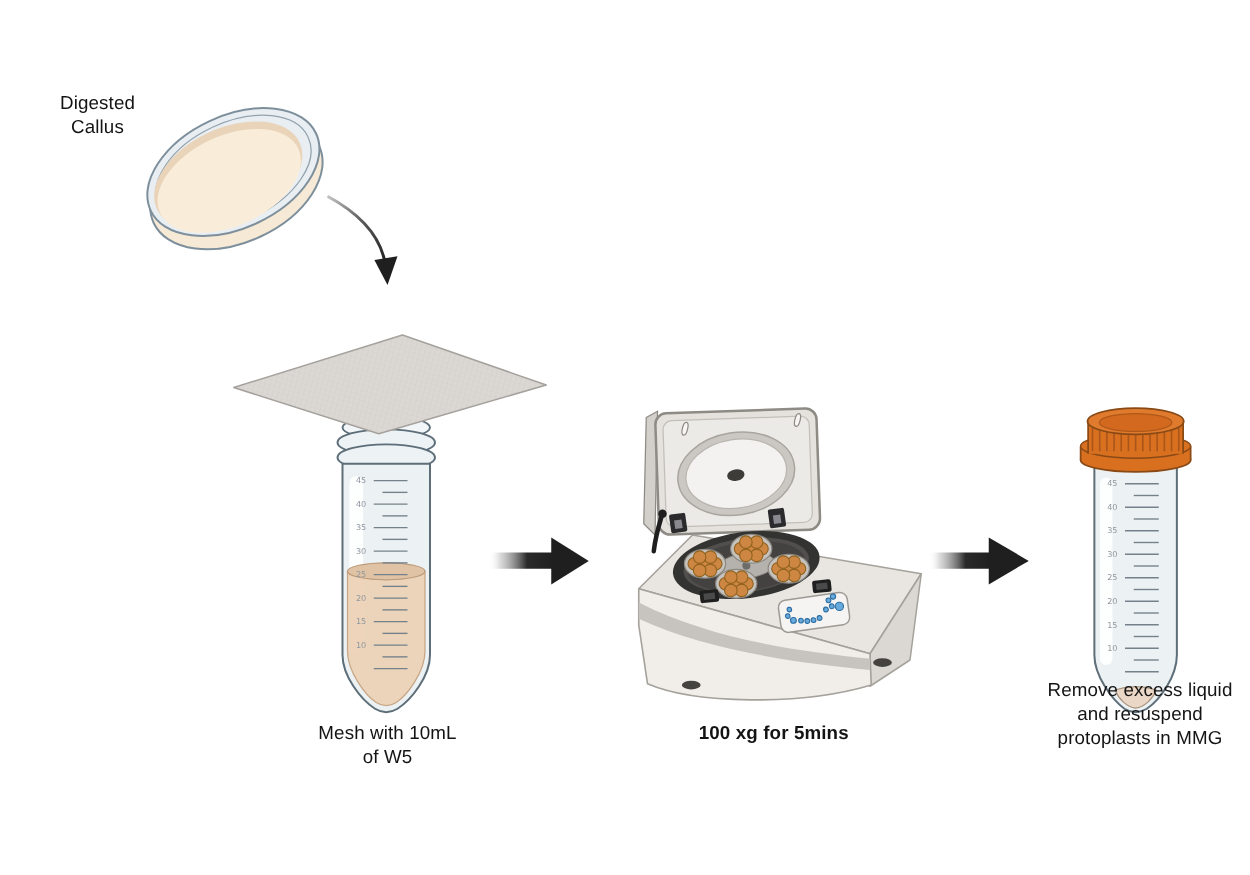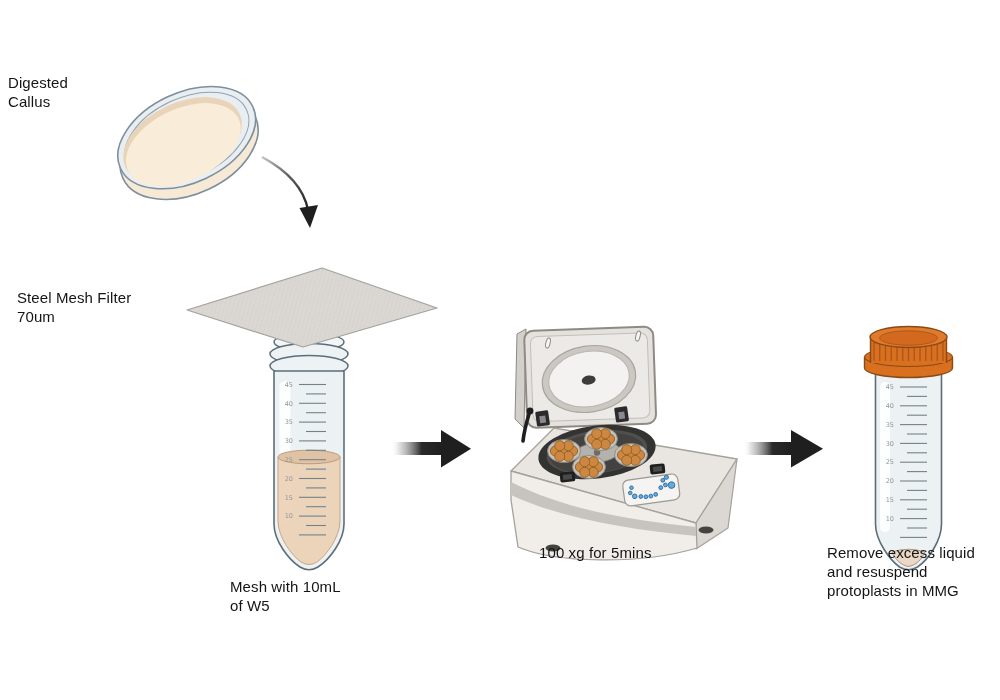--- a/index.html
+++ b/index.html
@@ -1,20 +1,20 @@
 <!DOCTYPE html>
 <html><head>
 <meta charset="utf-8">
 <style>
   html,body{margin:0;padding:0;background:#ffffff;}
   .canvas{position:relative;width:1000px;height:700px;background:#ffffff;overflow:hidden;
           font-family:"Liberation Sans",sans-serif;}
   .canvas svg{position:absolute;left:0;top:0;}
   .lbl{position:absolute;font:400 15px/19px "Liberation Sans",sans-serif;color:#141414;
-       white-space:pre-line;letter-spacing:.1px;}
+       text-align:center;white-space:pre-line;letter-spacing:.1px;}
   .grad-text{font-family:"DejaVu Sans",sans-serif;}
 </style>
 </head>
 <body>
 
 <div class="canvas">
 
 <svg width="1000" height="700" viewBox="0 0 1000 700">
   <defs>
     <linearGradient id="shaftFade" x1="0" y1="0" x2="1" y2="0">
@@ -272,22 +272,20 @@
       </g>
       <path d="M870.5,337 L870.5,363 M946.5,337 L946.5,363" stroke="#8a4a16" stroke-width="1.4"></path>
       <ellipse cx="908.5" cy="337" rx="38.5" ry="10.5" fill="#e07b2e" stroke="#8a4a16" stroke-width="1.4"></ellipse>
       <ellipse cx="908.5" cy="338" rx="29" ry="7.2" fill="#d2691e" stroke="#b0581a" stroke-width="1"></ellipse>
     </g>
   </g>
 </svg>
 
 <div class="lbl" style="left:8px;top:73px;width:140px;">Digested
 Callus</div>
-<div class="lbl" style="left:17px;top:288px;width:160px;">Steel Mesh Filter
-70um</div>
 <div class="lbl" style="left:230px;top:577px;width:160px;">Mesh with 10mL
 of W5</div>
-<div class="lbl" style="left:539px;top:543px;width:160px;">100 xg for 5mins</div>
+<div class="lbl" style="left:539px;top:577px;width:160px;font-weight:bold;">100 xg for 5mins</div>
 <div class="lbl" style="left:827px;top:543px;width:170px;">Remove excess liquid
 and resuspend
 protoplasts in MMG</div>
 
 </div>
 
 </body></html>

